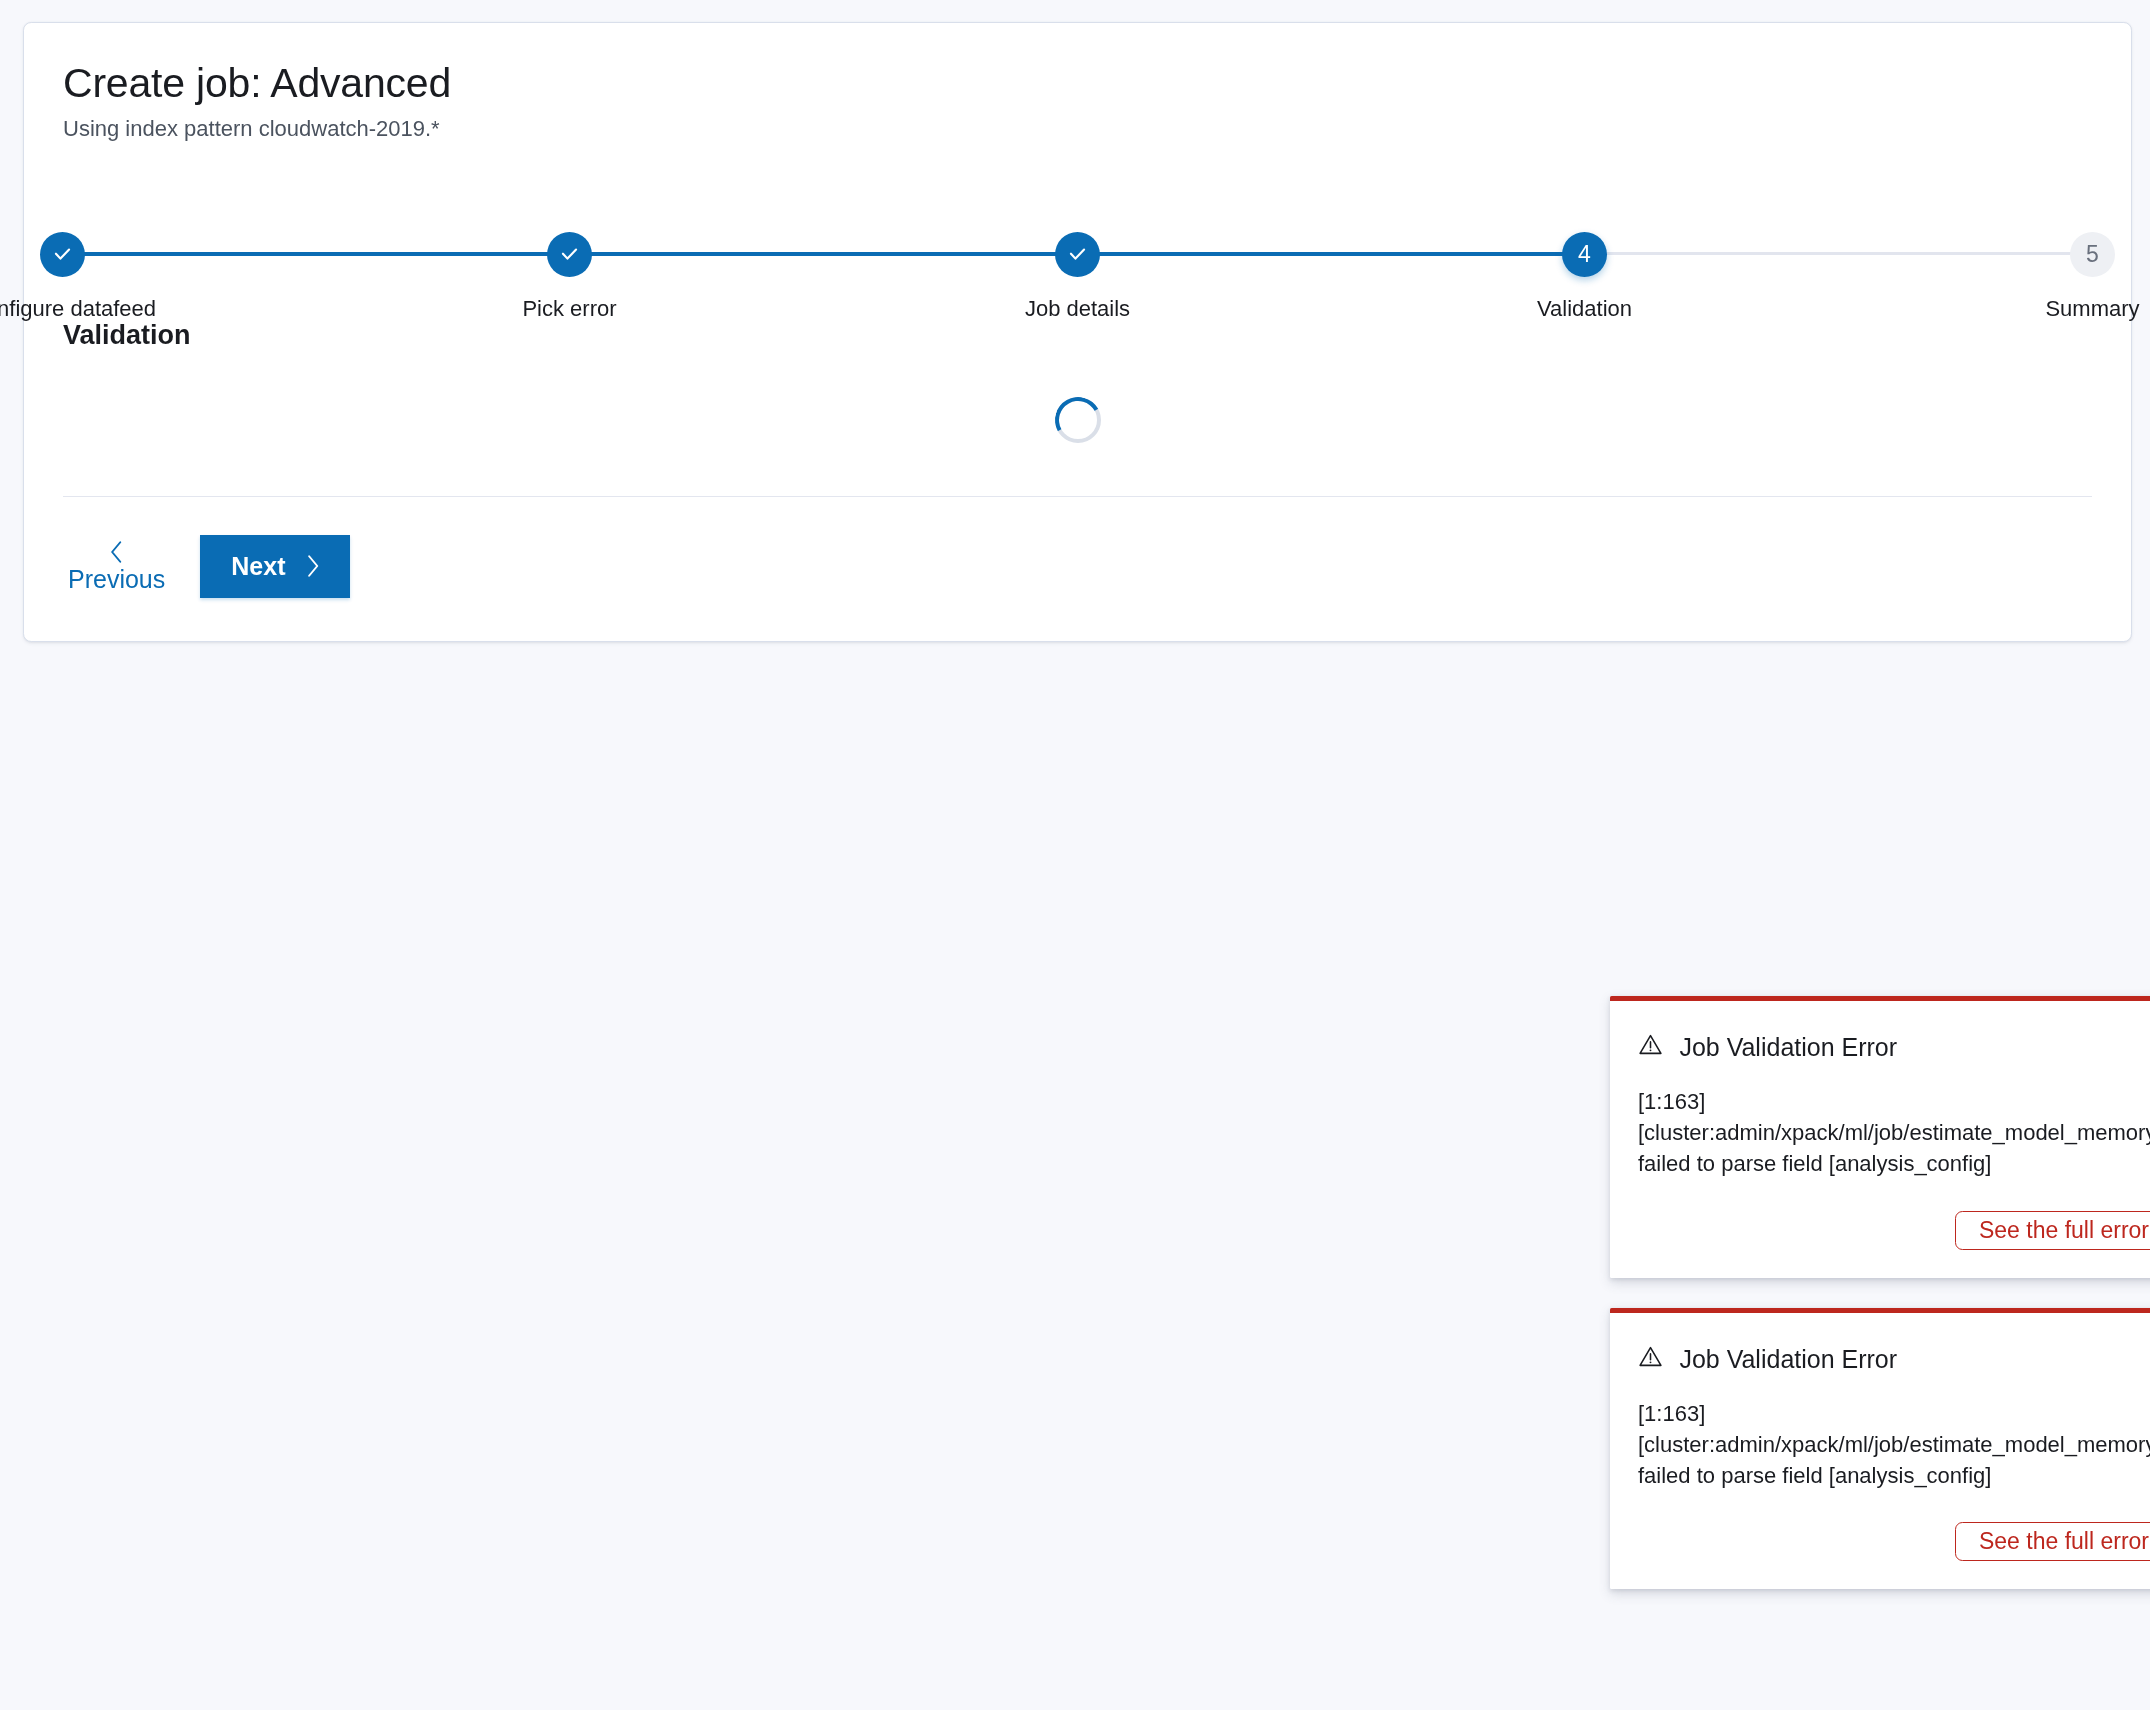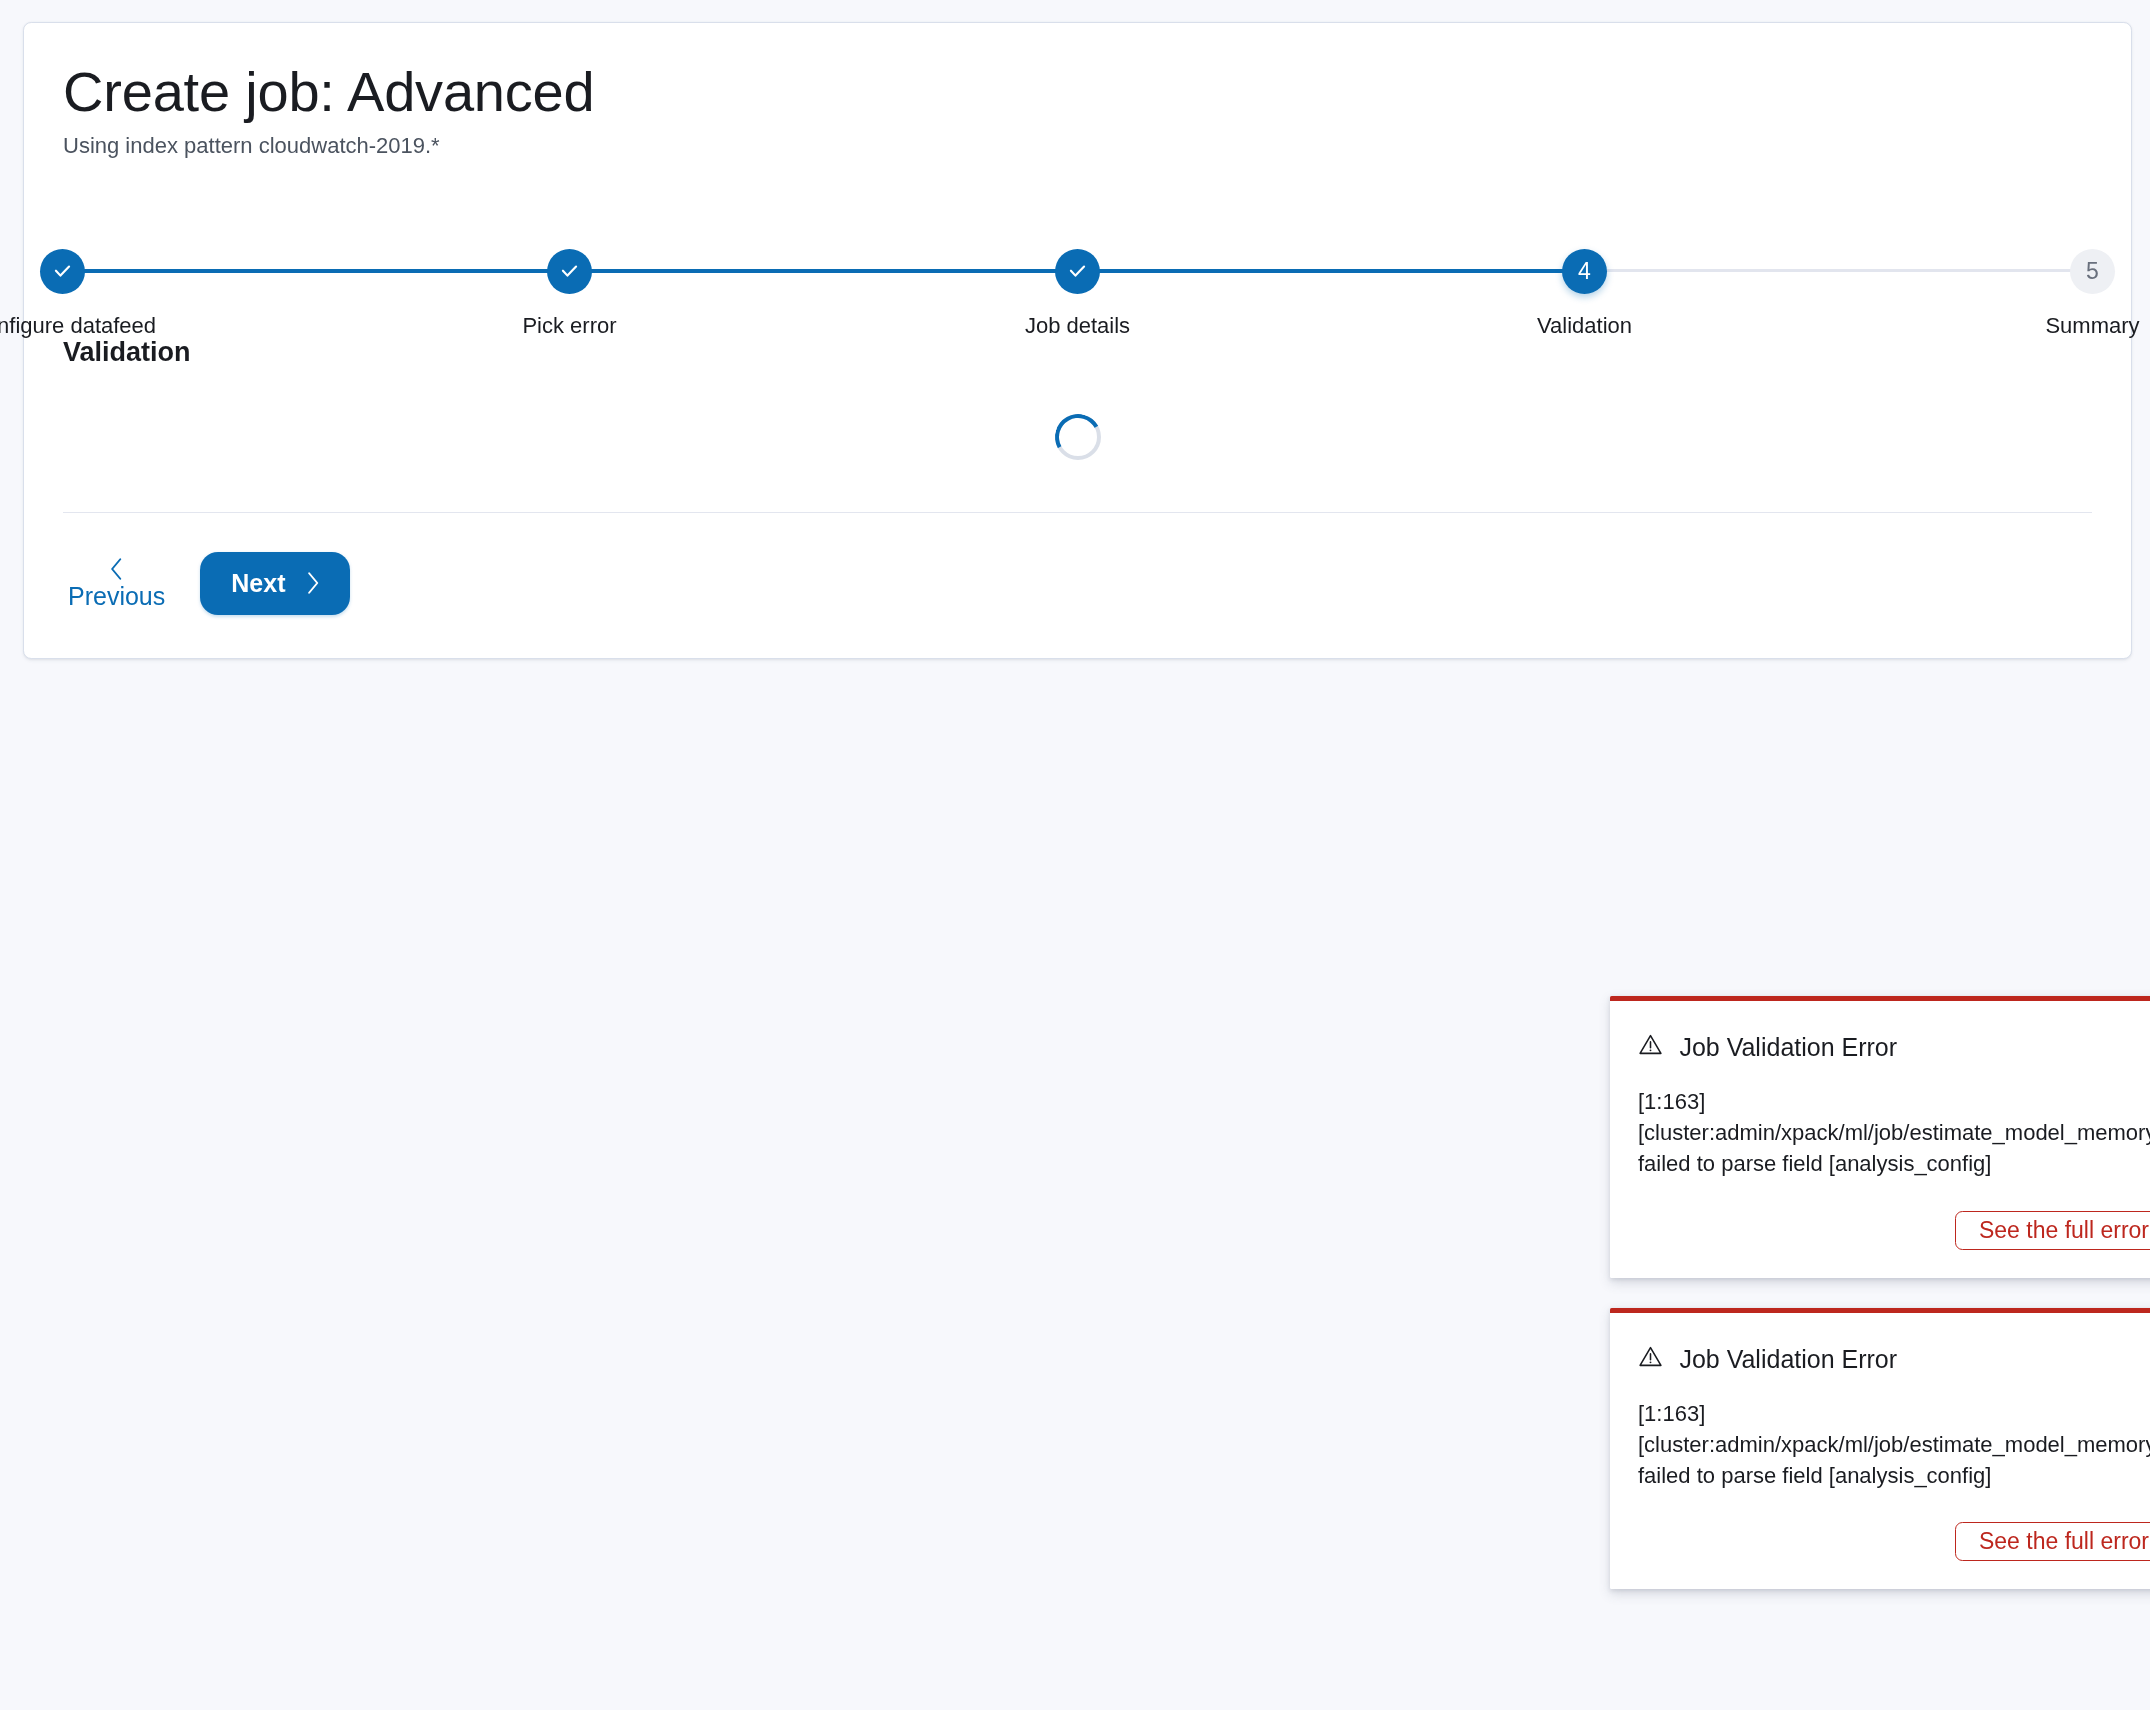--- a/index.html
+++ b/index.html
@@ -20,21 +20,21 @@
     top: 22px;
     width: 2109px;
     background: #ffffff;
     border: 0.8px solid #d9dfeb;
     border-radius: 8.2px;
     box-shadow: 0 1.6px 3.3px rgba(65,78,101,0.07), 0 0.8px 1.6px rgba(65,78,101,0.06);
     padding: 38px 39px 43px 39px;
   }
 
   .page-title {
-    font-size: 56px;
+    font-size: 41px;
     font-weight: 400;
     color: #1a1c21;
     letter-spacing: -0.2px;
     line-height: 1.12;
   }
   .page-subtitle {
     font-size: 22px;
     font-weight: 400;
     color: #4b535f;
     margin-top: 8.2px;
@@ -161,21 +161,21 @@
     cursor: pointer;
     padding: 6.6px 5px;
     flex-direction: column;
   }
   .btn-next {
     display: flex;
     align-items: center;
     gap: 20px;
     background: #0a6cb4;
     border: none;
-    border-radius: 18px;
+    border-radius: 0;
     color: #ffffff;
     font-size: 25px;
     font-weight: 700;
     font-family: inherit;
     cursor: pointer;
     padding: 17px 28px 17px 31px;
     box-shadow: 0 1.6px 3.3px rgba(10,108,180,0.22);
   }
   .chev { display: block; }
 

